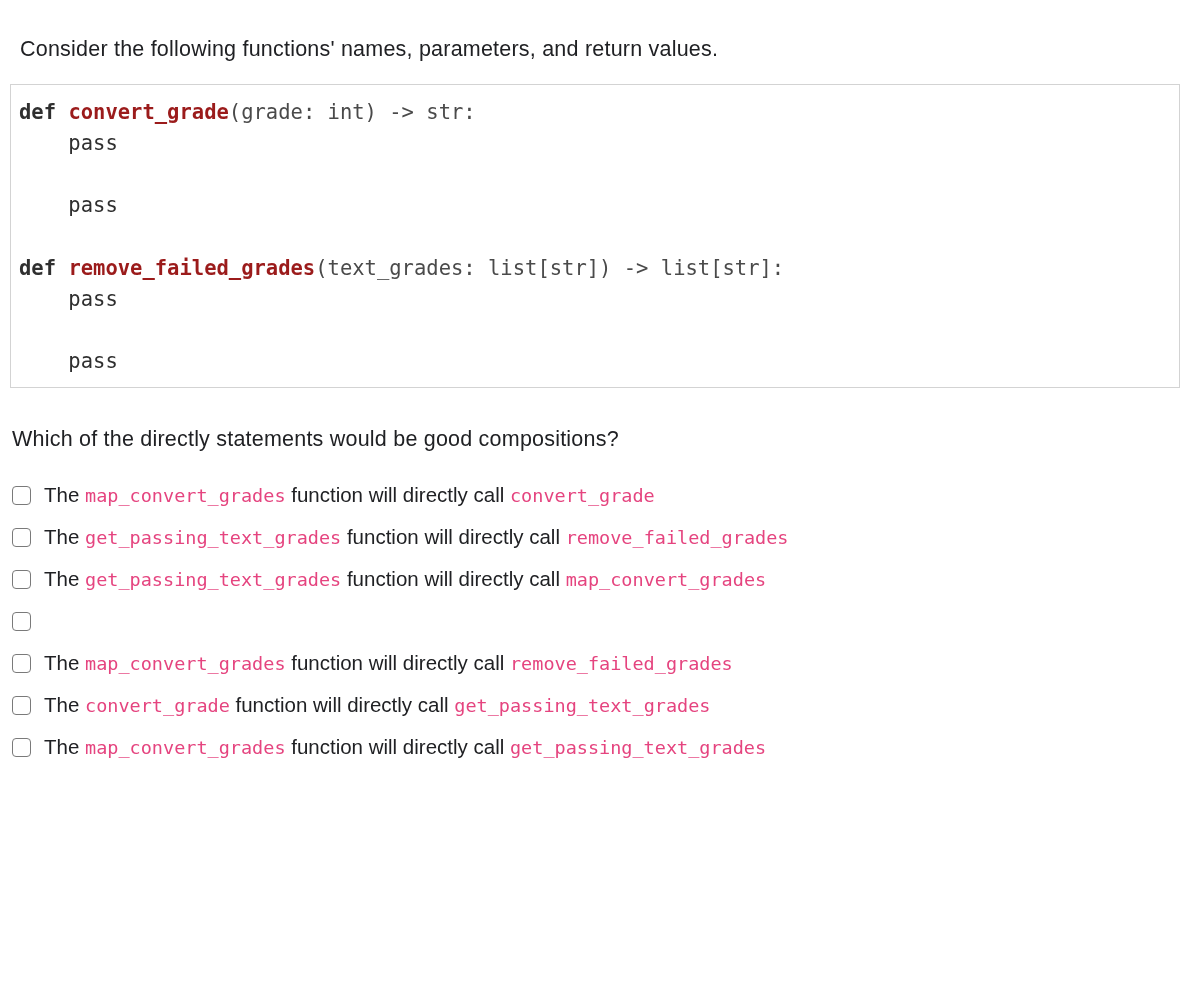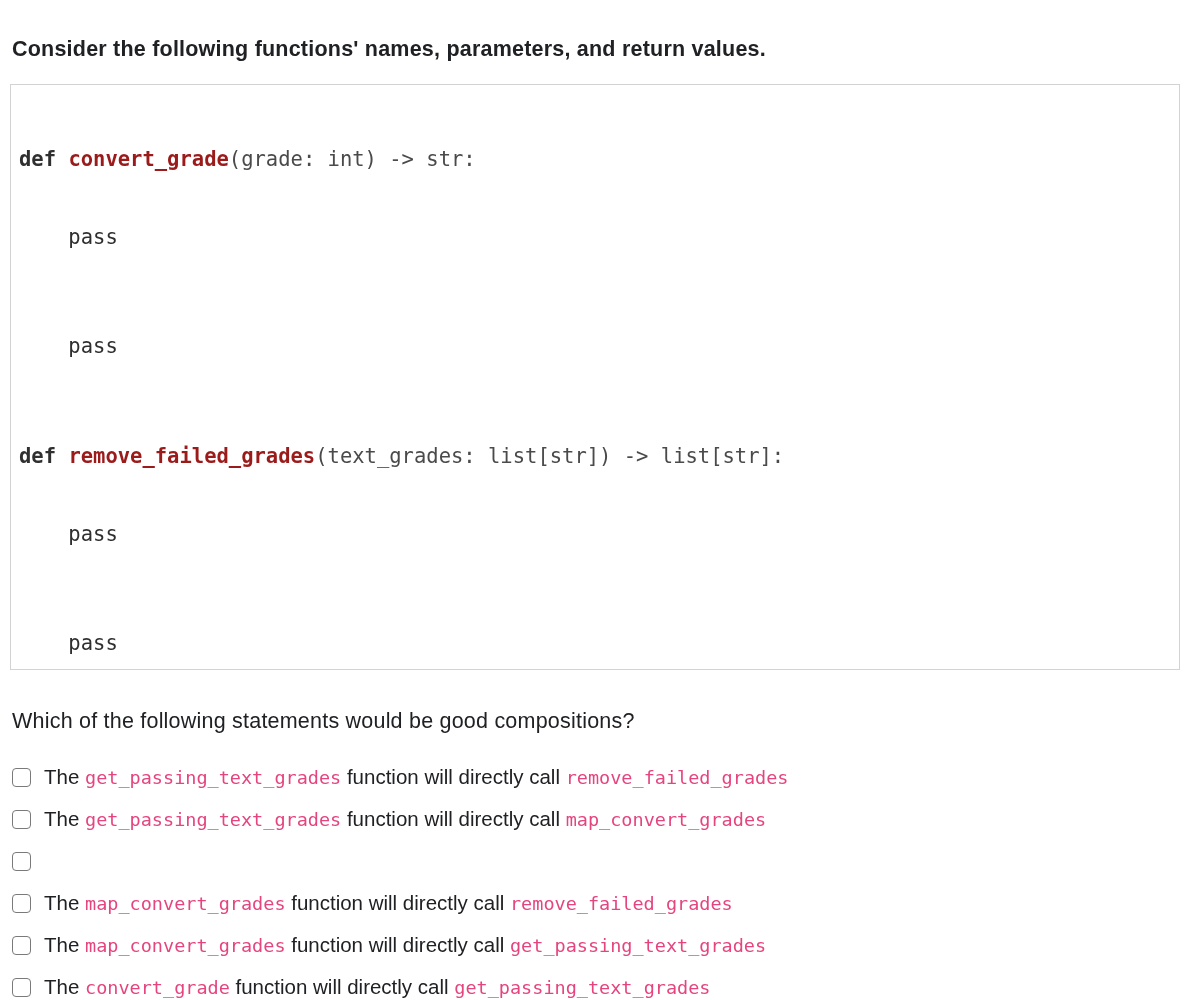--- a/index.html
+++ b/index.html
@@ -21,23 +21,22 @@
     box-sizing: border-box;
     padding: 0;
   }
 
   
   .intro {
     font-family: "Liberation Sans", sans-serif;
     font-size: 21.5px;
     line-height: 1.25;
     color: #202124;
-    padding: 14px 12px 0 12px;
+    padding: 14px 12px 0 20px;
     letter-spacing: 0.01em;
-    font-weight: bold;
   }
 
   
   .code-block {
     margin: 17px 6px 0 10px;
     border: 1px solid #d3d3d3;
     background: #ffffff;
     padding: 12px 0 10px 8px;
     box-sizing: border-box;
   }
@@ -47,21 +46,20 @@
     font-size: 20.5px;
     line-height: 1.52;
     color: #3c3c3c;
     white-space: pre;
     letter-spacing: 0;
   }
   .code-line {
     white-space: pre;
     display: block;
     min-height: 1.52em;
-    margin-top: 47px;
   }
   .kw-def {
     color: #2f2f2f;
     font-weight: bold;
   }
   .fn-name {
     color: #9B1B1B;
     font-weight: bold;
   }
   .code-plain {
@@ -130,41 +128,45 @@
 
   <p class="intro">Consider the following functions' names, parameters, and return values.</p>
 
   <div class="code-block">
     <pre class="code-pre"><span class="code-line"><span class="kw-def">def </span><span class="fn-name">convert_grade</span><span class="code-plain">(grade: int) -&gt; str:</span></span><span class="code-line"><span class="kw-pass">    pass</span></span><span class="code-blank">
 </span><span class="code-line"><span class="kw-pass">    pass</span></span><span class="code-blank">
 </span><span class="code-line"><span class="kw-def">def </span><span class="fn-name">remove_failed_grades</span><span class="code-plain">(text_grades: list[str]) -&gt; list[str]:</span></span><span class="code-line"><span class="kw-pass">    pass</span></span><span class="code-blank">
 </span><span class="code-line"><span class="kw-pass">    pass</span></span></pre>
   </div>
 
-  <p class="question">Which of the following statements would be good compositions?</p>
+  <p class="question">Which of the directly statements would be good compositions?</p>
 
   <ul class="options">
+      <li class="option-row">
+        <span class="checkbox" role="checkbox" aria-checked="false"></span>
+        <span class="option-text"><span>The </span><span class="code-inline">map_convert_grades</span><span> function will directly call </span><span class="code-inline">convert_grade</span></span>
+      </li>
       <li class="option-row">
         <span class="checkbox" role="checkbox" aria-checked="false"></span>
         <span class="option-text"><span>The </span><span class="code-inline">get_passing_text_grades</span><span> function will directly call </span><span class="code-inline">remove_failed_grades</span></span>
       </li>
       <li class="option-row">
         <span class="checkbox" role="checkbox" aria-checked="false"></span>
         <span class="option-text"><span>The </span><span class="code-inline">get_passing_text_grades</span><span> function will directly call </span><span class="code-inline">map_convert_grades</span></span>
       </li>
       <li class="option-row">
         <span class="checkbox" role="checkbox" aria-checked="false"></span>
       </li>
       <li class="option-row">
         <span class="checkbox" role="checkbox" aria-checked="false"></span>
         <span class="option-text"><span>The </span><span class="code-inline">map_convert_grades</span><span> function will directly call </span><span class="code-inline">remove_failed_grades</span></span>
       </li>
       <li class="option-row">
         <span class="checkbox" role="checkbox" aria-checked="false"></span>
-        <span class="option-text"><span>The </span><span class="code-inline">map_convert_grades</span><span> function will directly call </span><span class="code-inline">get_passing_text_grades</span></span>
+        <span class="option-text"><span>The </span><span class="code-inline">convert_grade</span><span> function will directly call </span><span class="code-inline">get_passing_text_grades</span></span>
       </li>
       <li class="option-row">
         <span class="checkbox" role="checkbox" aria-checked="false"></span>
-        <span class="option-text"><span>The </span><span class="code-inline">convert_grade</span><span> function will directly call </span><span class="code-inline">get_passing_text_grades</span></span>
+        <span class="option-text"><span>The </span><span class="code-inline">map_convert_grades</span><span> function will directly call </span><span class="code-inline">get_passing_text_grades</span></span>
       </li>
     </ul>
 
 </div>
 
 </body></html>

